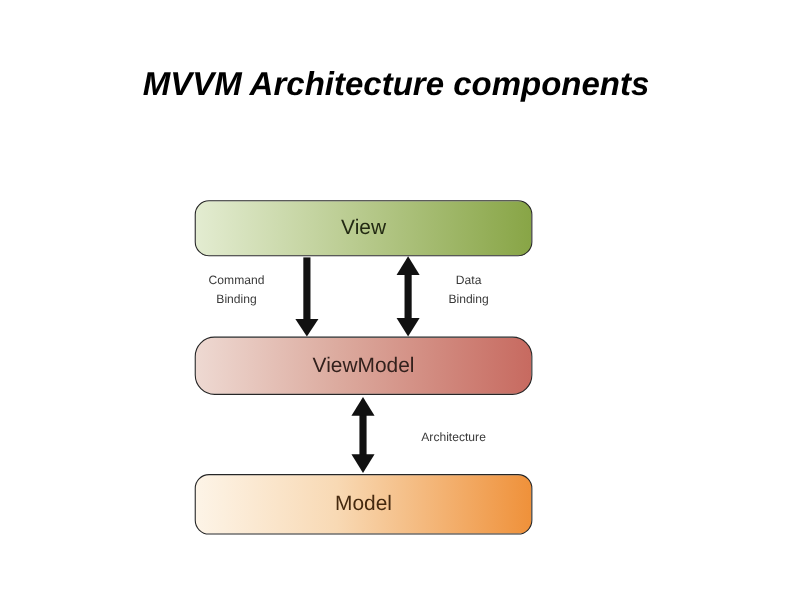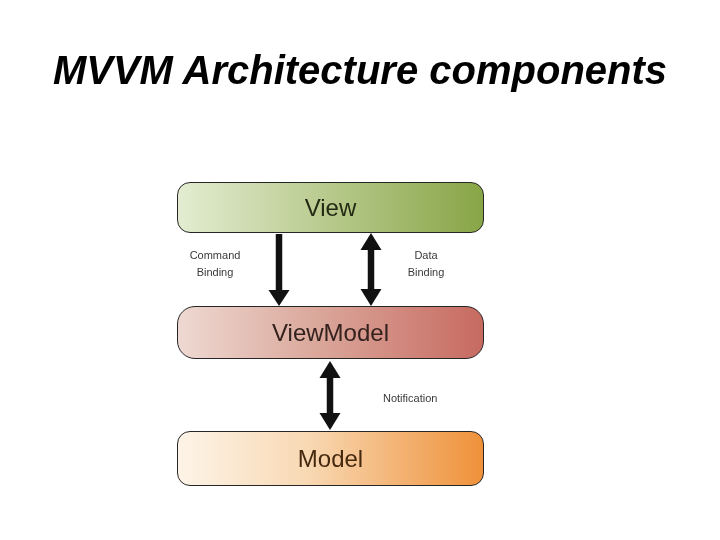--- a/index.html
+++ b/index.html
@@ -10,39 +10,39 @@
     overflow: hidden;
   }
   .slide {
     position: relative;
     width: 720px; height: 540px;
     background: var(--background, #ffffff);
   }
   .title {
     position: absolute;
     left: 0; right: 0; top: 44px;
-    margin: 4px;
+    margin: 16px;
     text-align: center;
     font-style: italic;
     font-weight: bold;
-    font-size: 40px;
+    font-size: 30px;
     letter-spacing: 0px;
     color: var(--title-text, #000000);
   }
   .node {
     position: absolute;
     left: 177px;
     width: 307px;
     box-sizing: border-box;
     border: 1.6px solid var(--node-border, #262626);
     border-radius: 13px;
     display: flex;
     align-items: center;
     justify-content: center;
-    font-size: 24px;
+    font-size: 19px;
   }
   .node-view      { top: 182px; height: 51px; }
   .node-viewmodel { top: 306px; height: 53px; }
   .node-model     { top: 431px; height: 55px; }
   .arrows {
     position: absolute;
     left: 0; top: 0;
     width: 720px; height: 540px;
     pointer-events: none;
   }
@@ -96,15 +96,15 @@
       <line x1="330" y1="376" x2="330" y2="415"></line>
       <polygon points="319.5,378 340.5,378 330,361"></polygon>
       <polygon points="319.5,413 340.5,413 330,430"></polygon>
     </g>
   </svg>
 
   <div class="edge-label lbl-command">Command
 Binding</div>
   <div class="edge-label lbl-data">Data
 Binding</div>
-  <div class="edge-label lbl-notification">Notification</div>
+  <div class="edge-label lbl-notification">Architecture</div>
 
 </div>
 
 </body></html>

